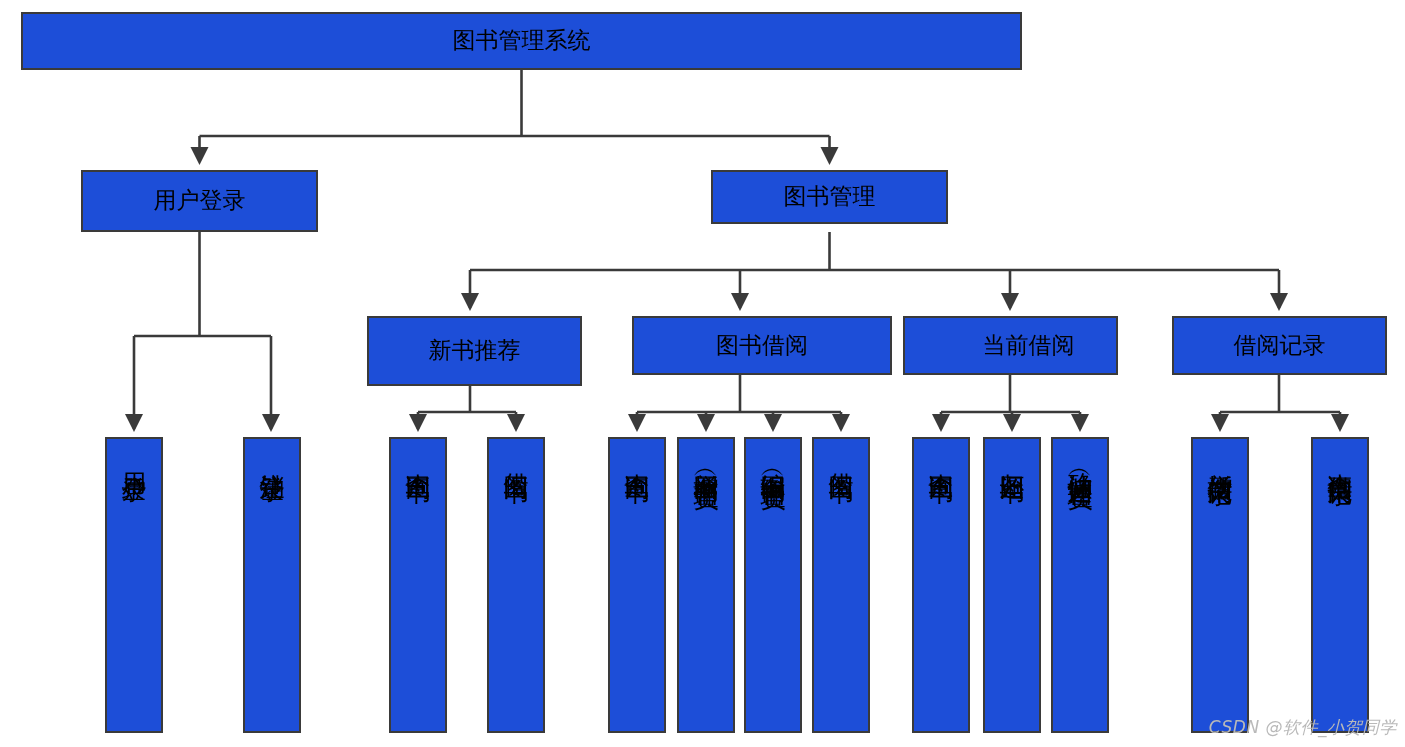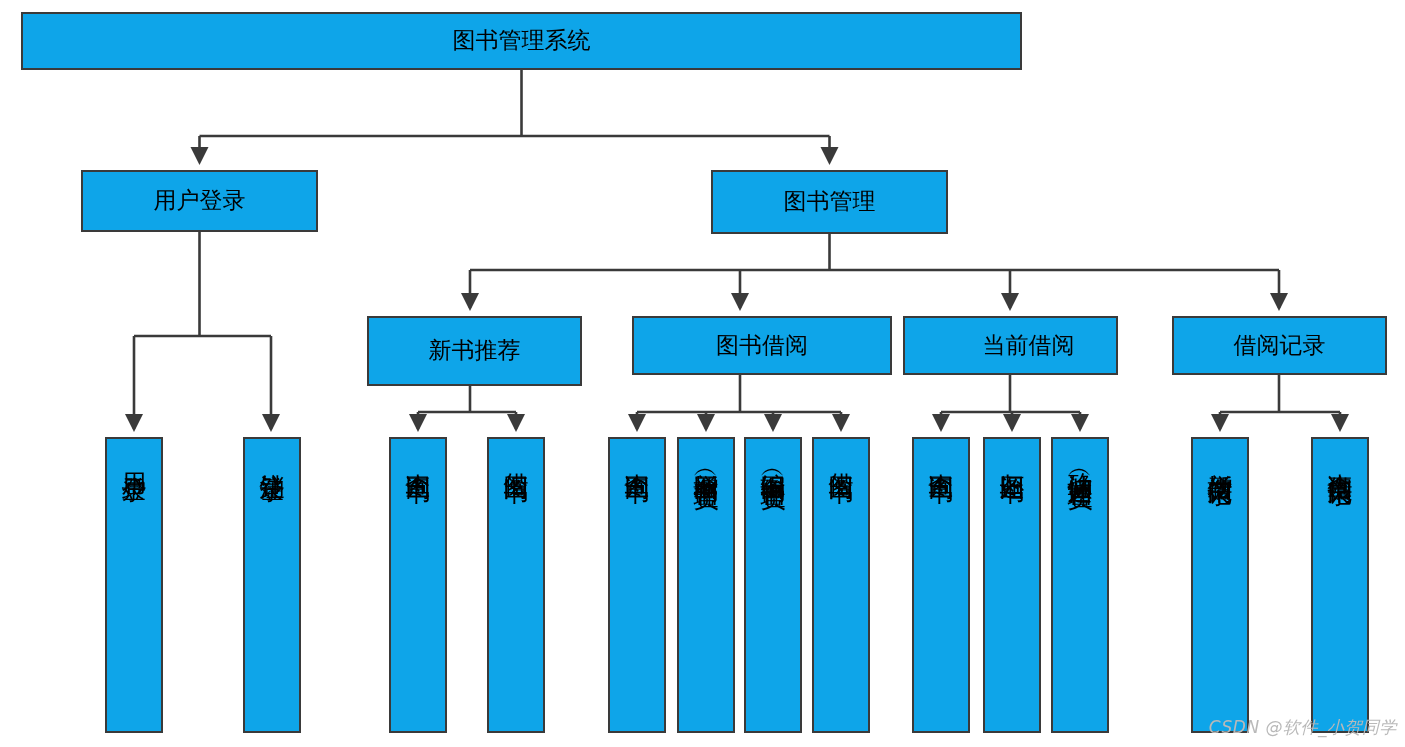--- a/index.html
+++ b/index.html
@@ -23,21 +23,21 @@
     left: 0;
     top: 0;
     width: 1405px;
     height: 747px;
     pointer-events: none;
   }
   .node {
     position: absolute;
     box-sizing: border-box;
     border: 2.5px solid #3a3a3a;
-    background: #0ea5e9;
+    background: #1d4ed8;
     display: flex;
     align-items: center;
     justify-content: center;
     color: #000000;
     z-index: 2;
   }
   .node .label {
     display: block;
     text-align: center;
     line-height: 1.18;
@@ -131,21 +131,21 @@
     </g>
   </svg>
 
   <div class="node root horizontal" style="left:21px; top:12px; width:1001px; height:58px;">
     <span class="label">图书管理系统</span>
   </div>
 
   <div class="node horizontal" style="left:81px; top:170px; width:237px; height:62px;">
     <span class="label">用户登录</span>
   </div>
-  <div class="node horizontal" style="left:711px; top:170px; width:237px; height:64px;">
+  <div class="node horizontal" style="left:711px; top:170px; width:237px; height:54px;">
     <span class="label">图书管理</span>
   </div>
 
   <div class="node horizontal" style="left:367px; top:316px; width:215px; height:70px;">
     <span class="label">新书推荐</span>
   </div>
   <div class="node horizontal" style="left:632px; top:316px; width:260px; height:59px;">
     <span class="label">图书借阅</span>
   </div>
   <div class="node horizontal" style="left:903px; top:316px; width:215px; height:59px;padding-left:36px;">

